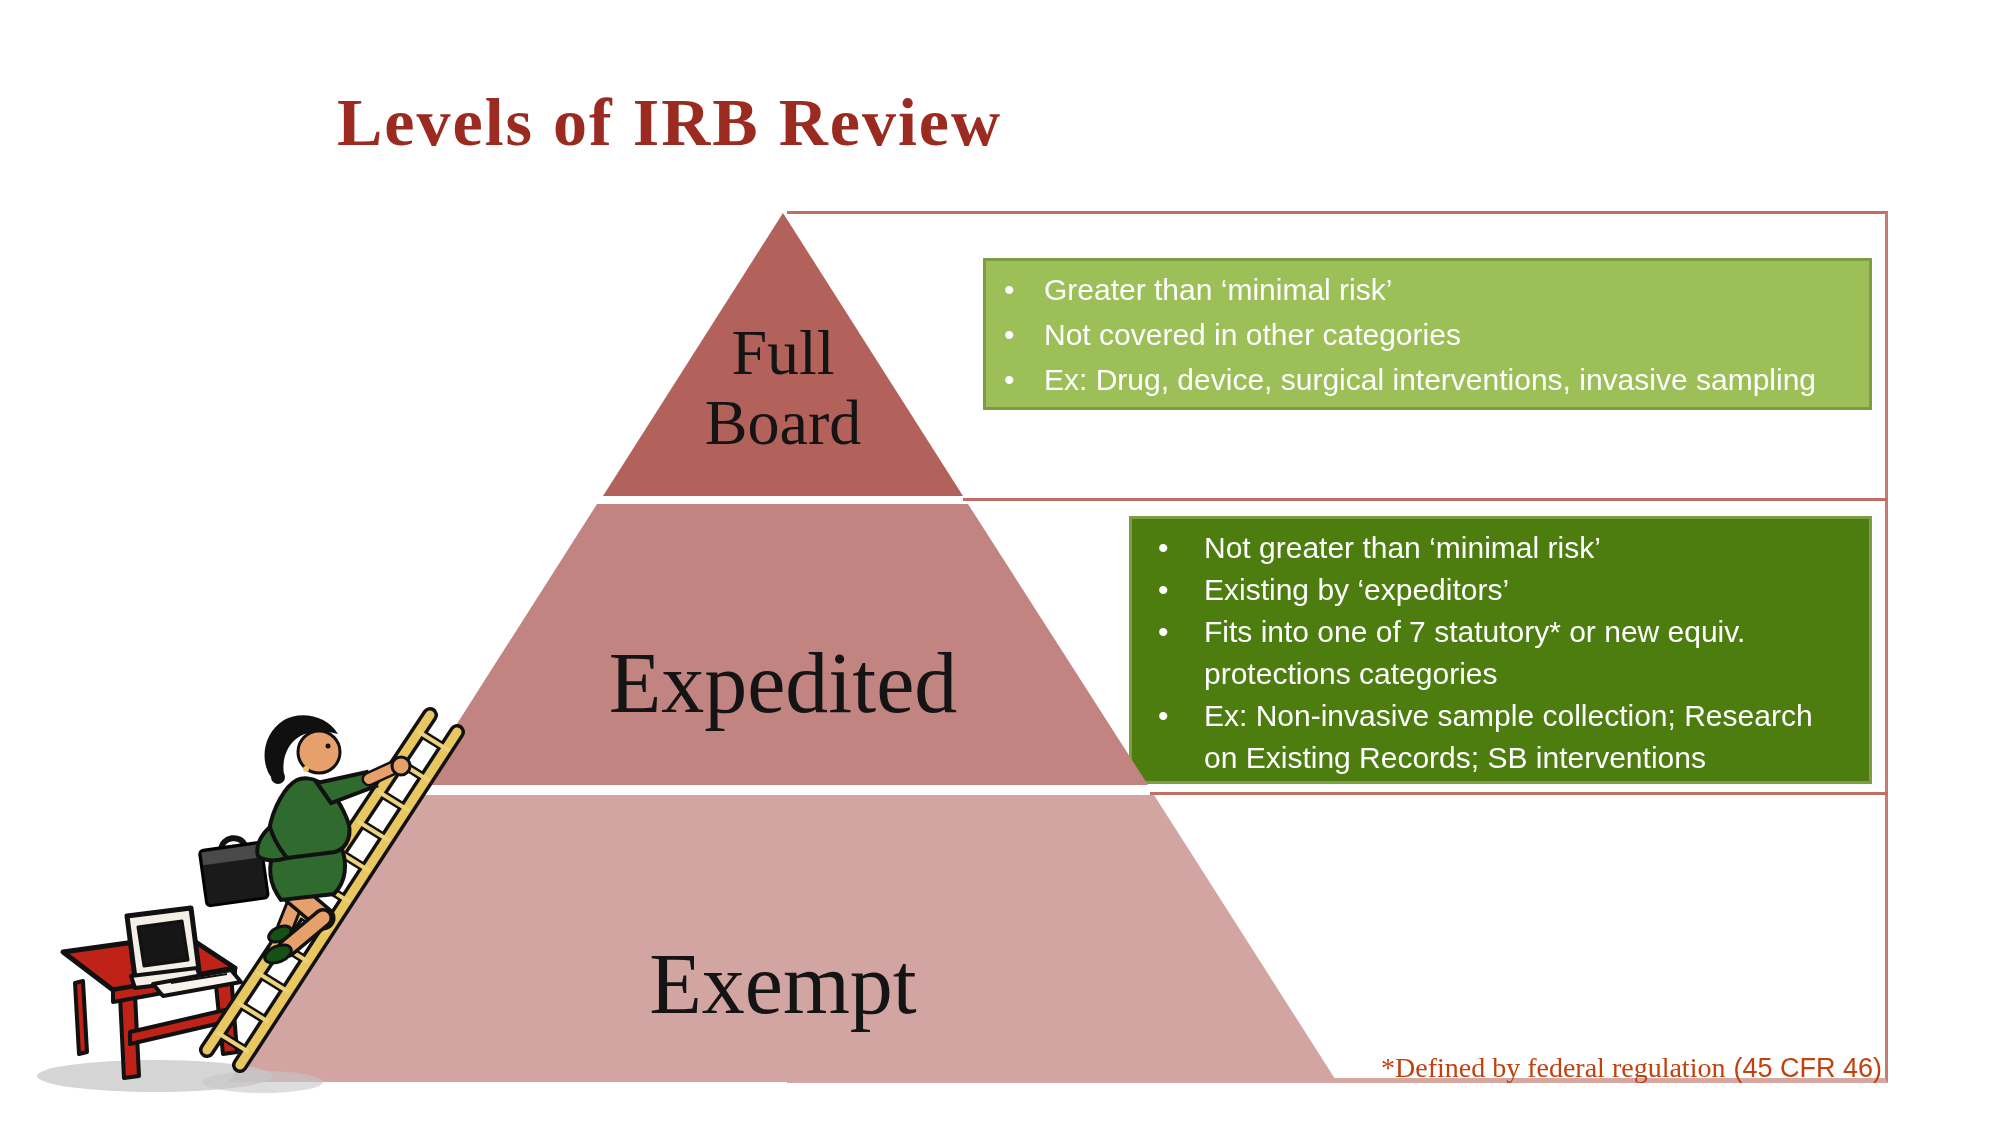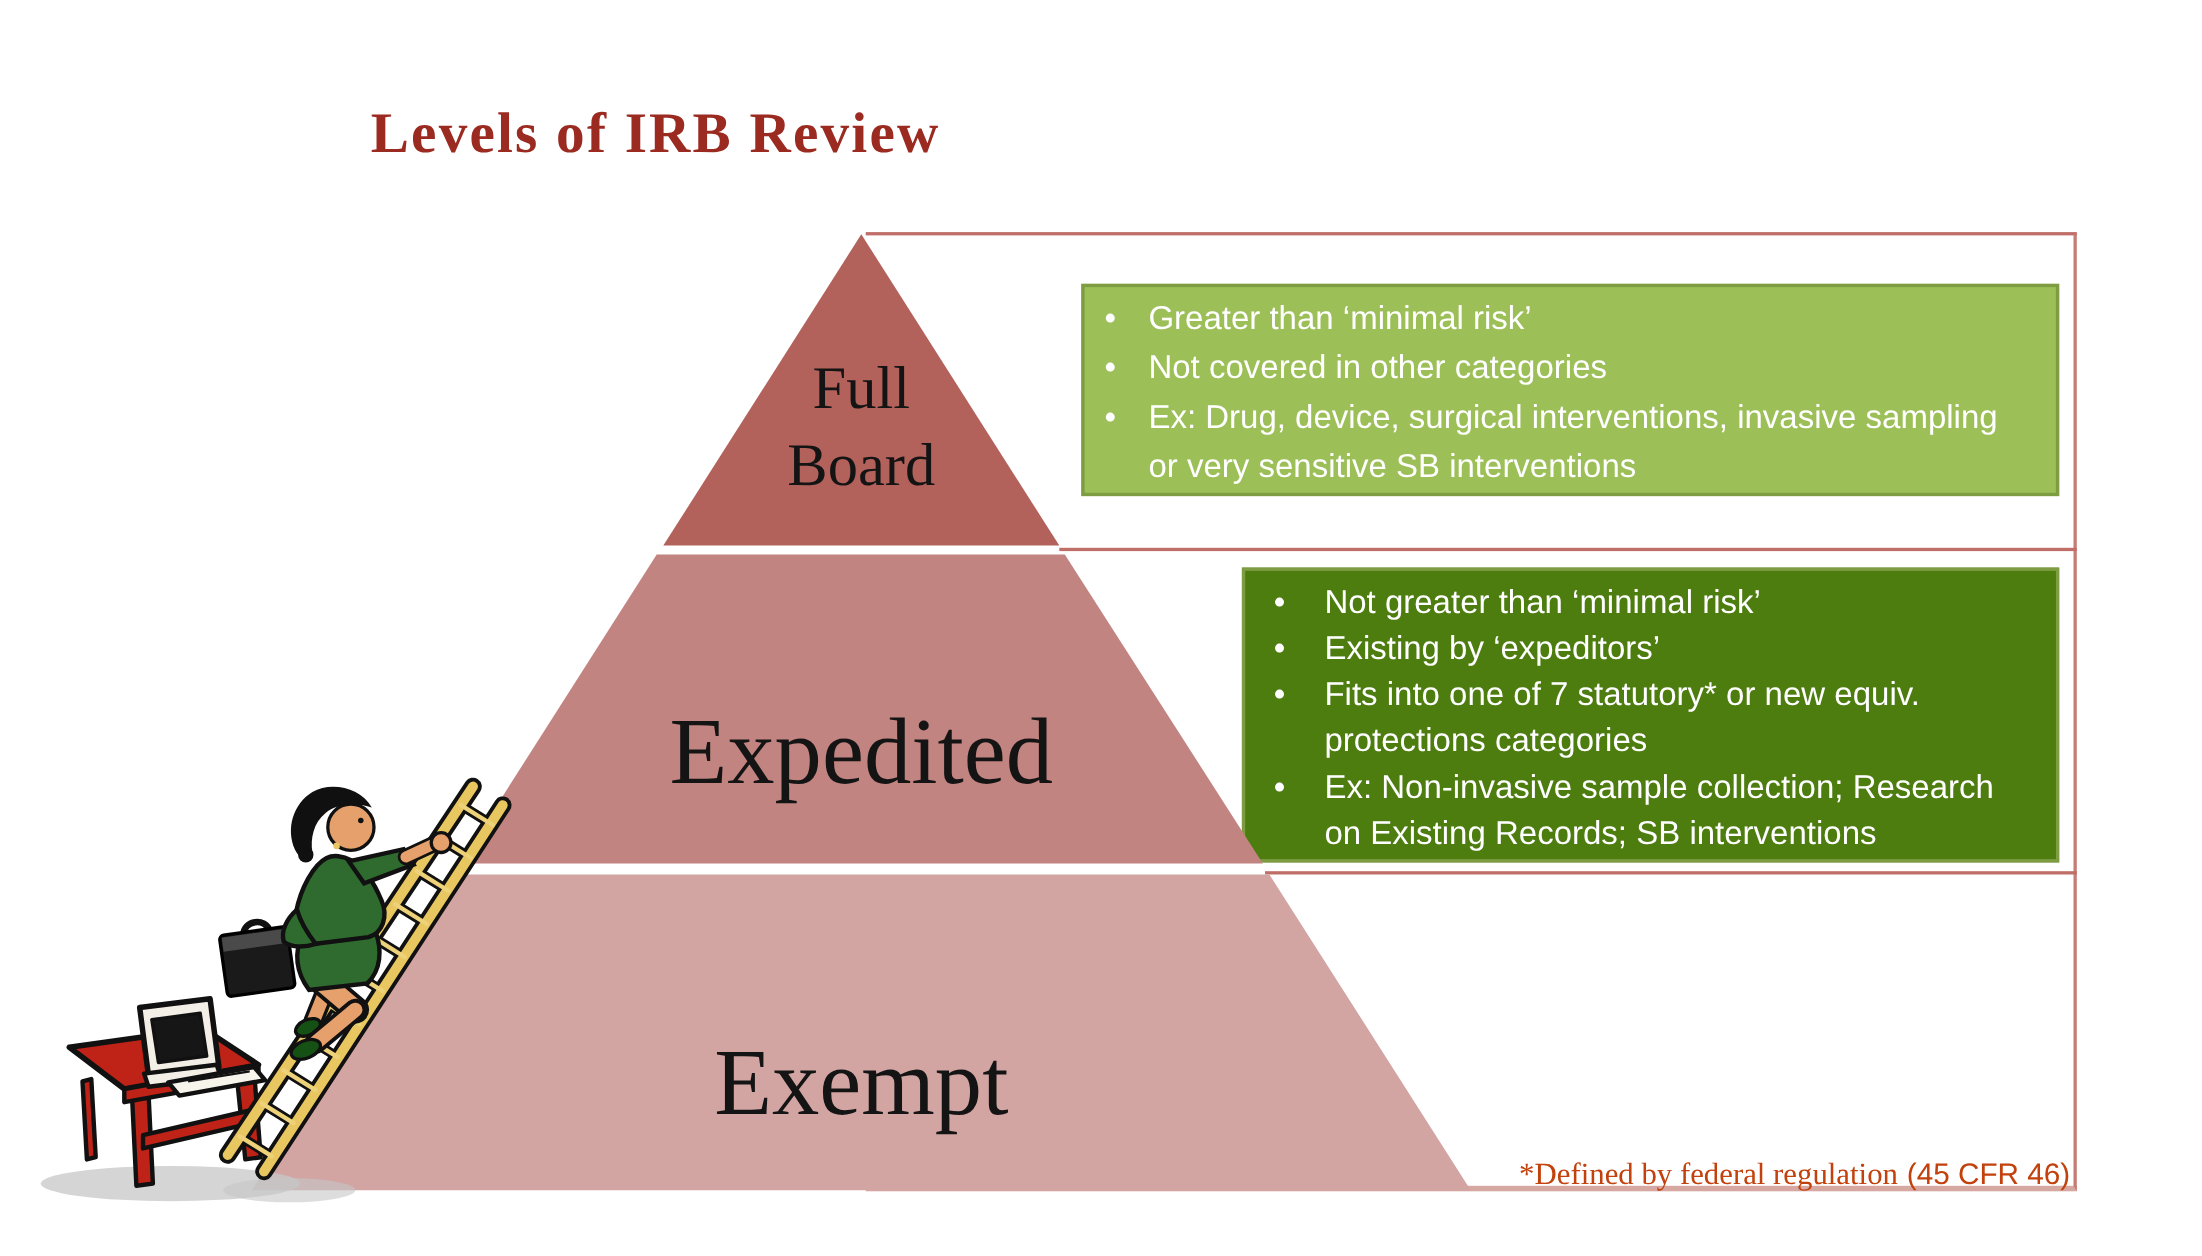--- a/index.html
+++ b/index.html
@@ -5,21 +5,21 @@
   html,body { margin:0; padding:0; background:#ffffff; }
   .slide {
     position:relative; width:2002px; height:1142px; background:#ffffff;
     overflow:hidden; font-family:"Liberation Sans", sans-serif;
   }
 
   
   .title {
     position:absolute; left:337px; top:78px; margin:0;
     font-family:"Liberation Serif", serif; font-weight:bold;
-    font-size:52px; line-height:88px; letter-spacing:2px;
+    font-size:68px; line-height:88px; letter-spacing:2px;
     color:#9b2a20; white-space:nowrap; z-index:1;
   }
 
   
   .frame {
     position:absolute; left:787px; top:211px; width:1101px; height:872px;
     box-sizing:border-box; z-index:1;
     border-top:3px solid #c06e68;
     border-right:3px solid #c67b74;
     border-bottom:5px solid #d7a8a2;
@@ -27,32 +27,32 @@
   .divider { position:absolute; height:3px; background:#c06e68; z-index:1; }
   .divider-1 { left:963px;  top:498px; width:925px; }
   .divider-2 { left:1150px; top:792px; width:738px; }
 
   
   .pyramid { position:absolute; left:220px; top:210px; width:1125px; height:875px; z-index:3; }
   .pyr-label {
     position:absolute; z-index:4; text-align:center; color:#141414;
     font-family:"Liberation Serif", serif; pointer-events:none;
   }
-  .label-full      { left:683px; top:318px; width:200px; font-size:55px; line-height:70px; }
+  .label-full      { left:683px; top:318px; width:200px; font-size:64px; line-height:70px; }
   .label-expedited { left:483px; top:633px; width:600px; font-size:86px; line-height:100px; }
   .label-exempt    { left:483px; top:934px; width:600px; font-size:86px; line-height:100px; }
 
   
   .callout {
     position:absolute; box-sizing:border-box; z-index:2;
     background:#9cbf58; border:3px solid #7e9c42; color:#ffffff;
   }
   .callout ul { list-style:none; margin:0; padding:0; }
   .callout li { position:relative; }
-  .c1 { left:983px;  top:258px; width:889px; height:193px; }
+  .c1 { left:983px;  top:258px; width:889px; height:152px; }
   .c2 { left:1129px; top:516px; width:743px; height:268px; }
   .c3 { left:1271px; top:813px; width:601px; height:237px; }
   .c1 ul { padding-top:6px; }
   .c2 ul { padding-top:8px; }
   .c3 ul { padding-top:12px; }
   .c1 li { font-size:30px; line-height:45px; padding-left:58px; padding-right:24px; }
   .c1 li::before { content:"\2022"; position:absolute; left:18px; }
   .c2 li { font-size:30px; line-height:42px; padding-left:72px; padding-right:35px; }
   .c2 li::before { content:"\2022"; position:absolute; left:26px; }
   .c3 li { font-size:33px; line-height:52px; padding:0 35px; text-align:center; }

